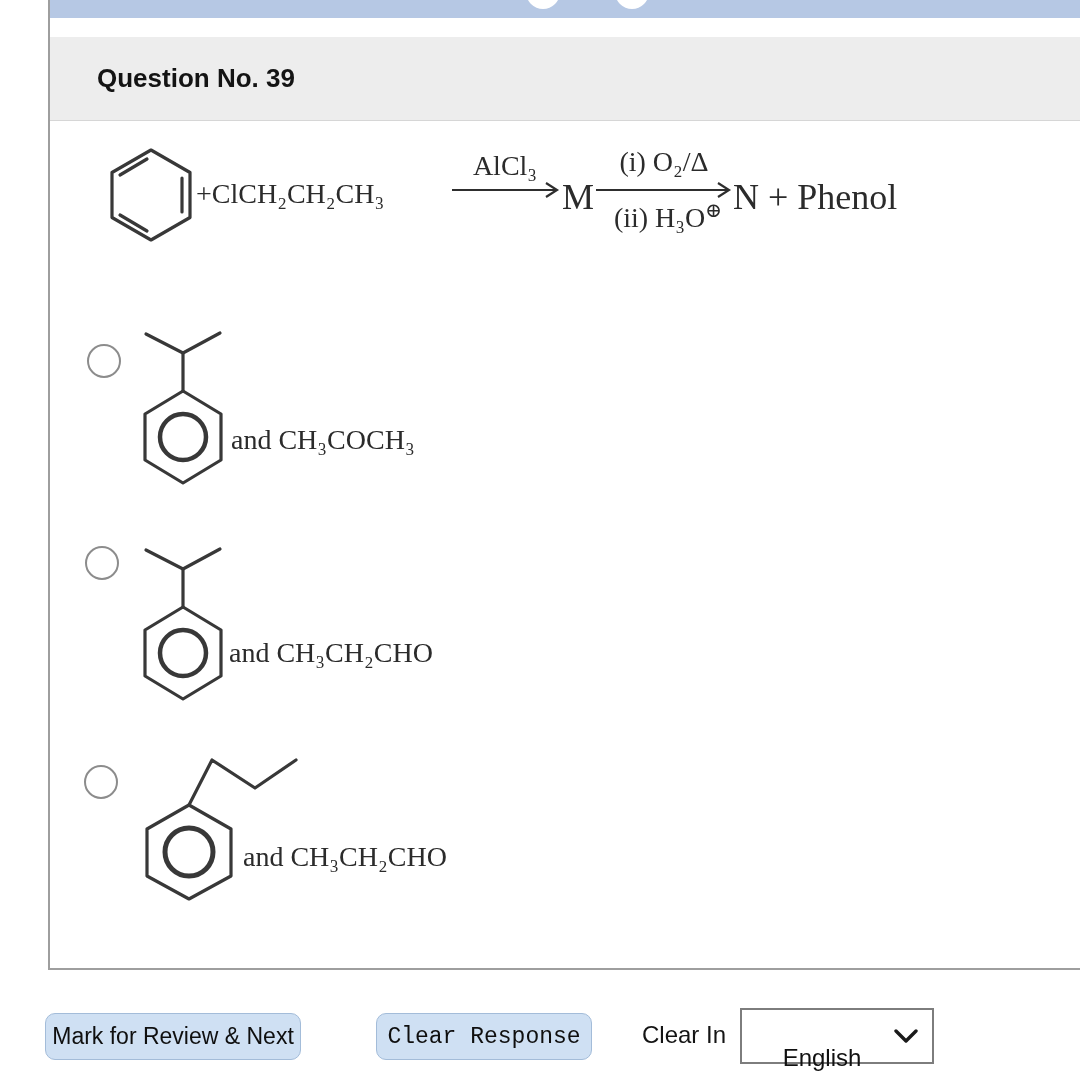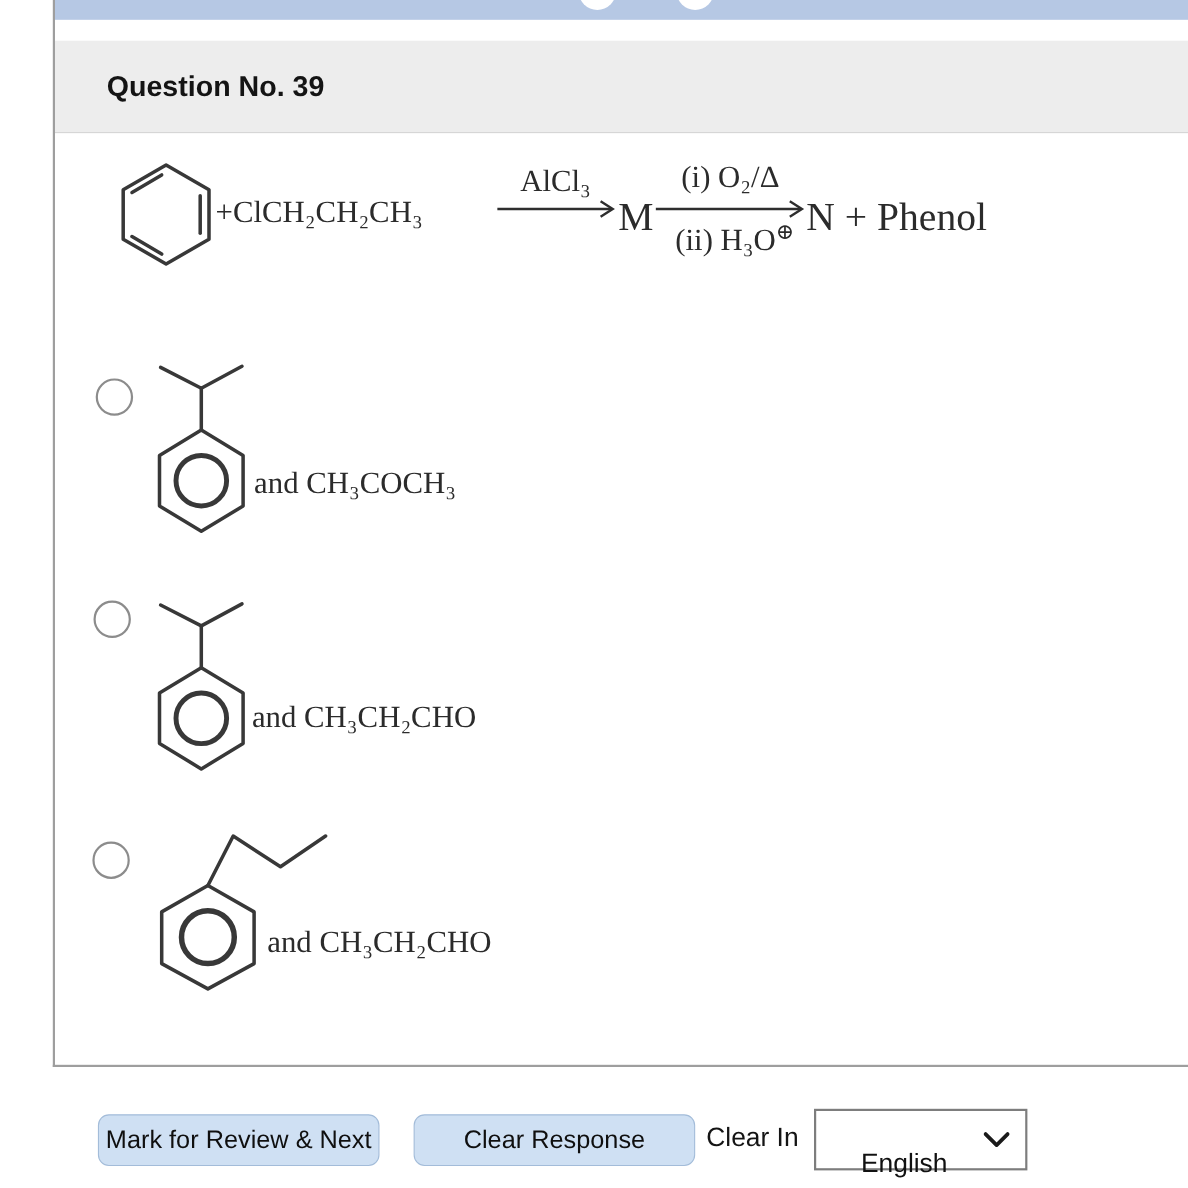--- a/index.html
+++ b/index.html
@@ -151,22 +151,22 @@
   <div>
     <div class="abs radio" style="left:84px; top:765px;"></div>
     <svg class="abs struct" style="left:138px; top:748px;" width="172" height="158" viewBox="0 0 172 158">
       <path d="M51 57 L74 12 L117 40 L158 12"></path>
       <path d="M51 57 L93 81 L93 128 L51 151 L9 128 L9 81 Z"></path>
       <circle cx="51" cy="104" r="24" stroke-width="5"></circle>
     </svg>
     <div class="abs chem f34" style="left:243px; top:841px;">and CH₃CH₂CHO</div>
   </div>
 
-  <div class="abs btn" style="left:45px; width:256px;margin-left:44px;">Mark for Review &amp; Next</div>
-  <div class="abs btn" style="left:376px; width:256px;">Clear Response</div>
+  <div class="abs btn" style="left:45px; width:256px;">Mark for Review &amp; Next</div>
+  <div class="abs btn" style="left:376px; width:216px;font-family:Liberation Mono, monospace;">Clear Response</div>
   <div class="abs view-in">Clear In</div>
   <div class="abs lang-select">
     <span class="value">English</span>
     <span class="chev">
       <svg width="24" height="14" viewBox="0 0 24 14">
           <polyline points="2,2 12,12 22,2" fill="none" stroke="#1a1a1a" stroke-width="3.4" stroke-linecap="round" stroke-linejoin="round"></polyline>
         </svg>
     </span>
   </div>
 

